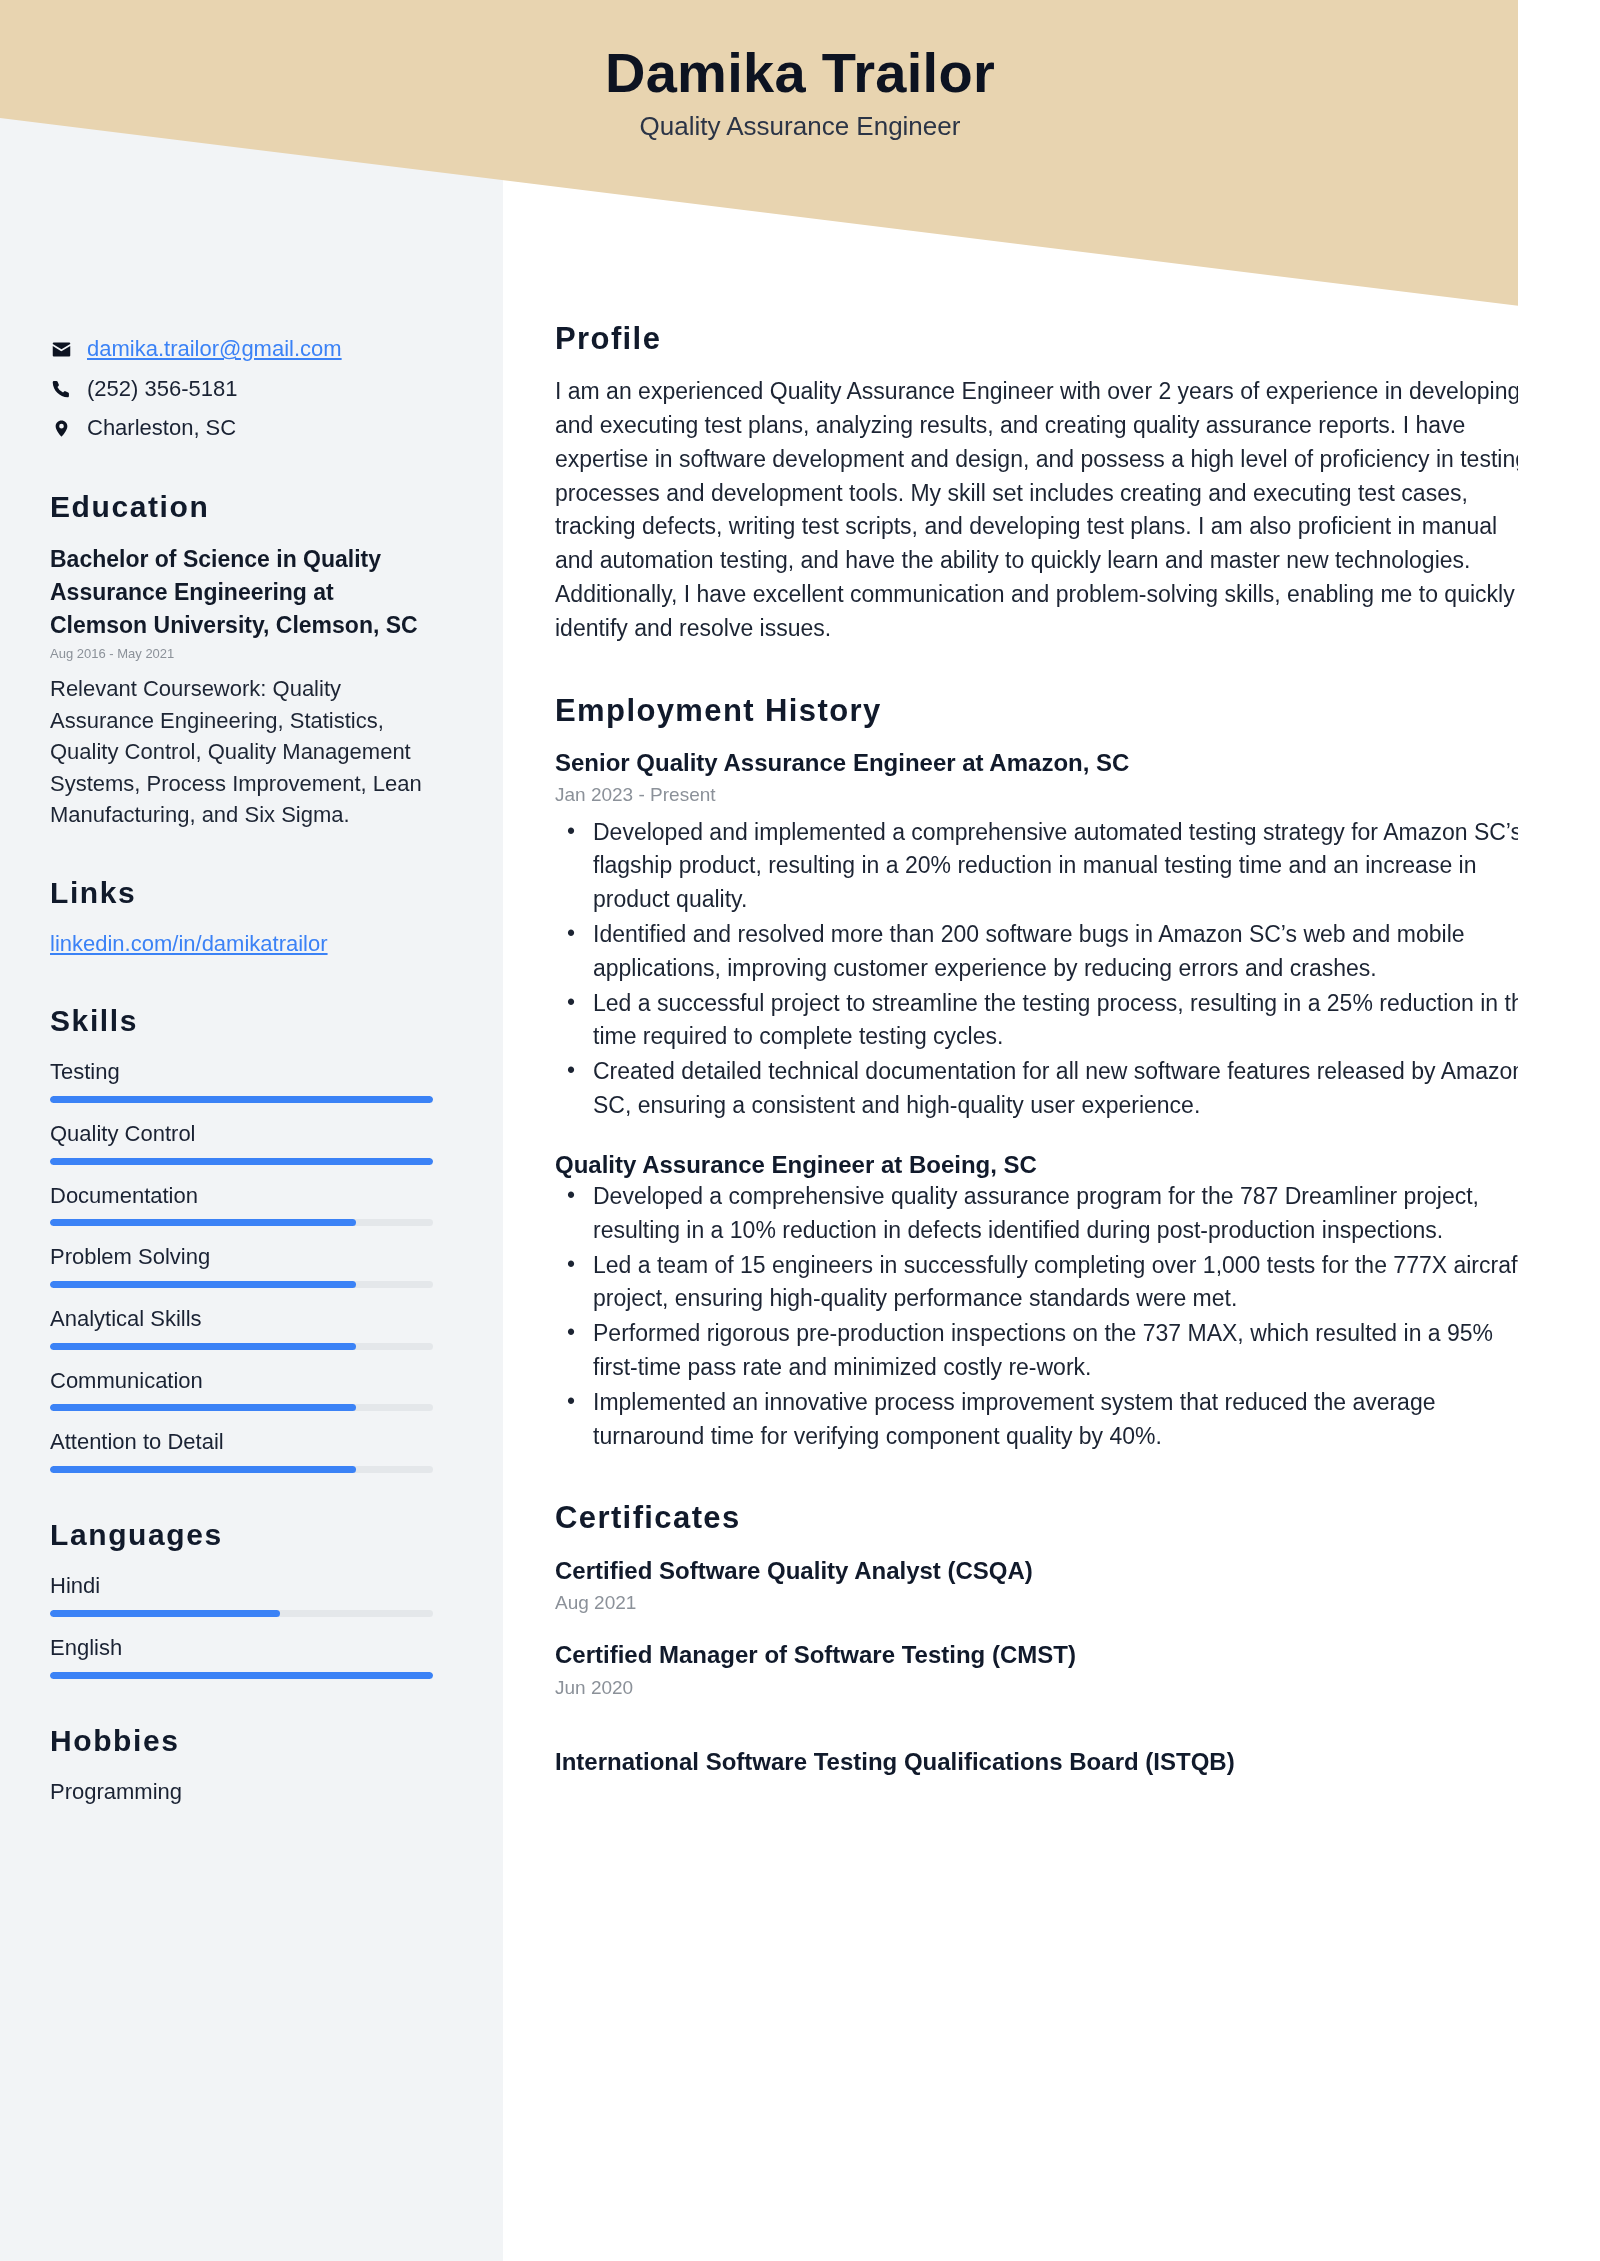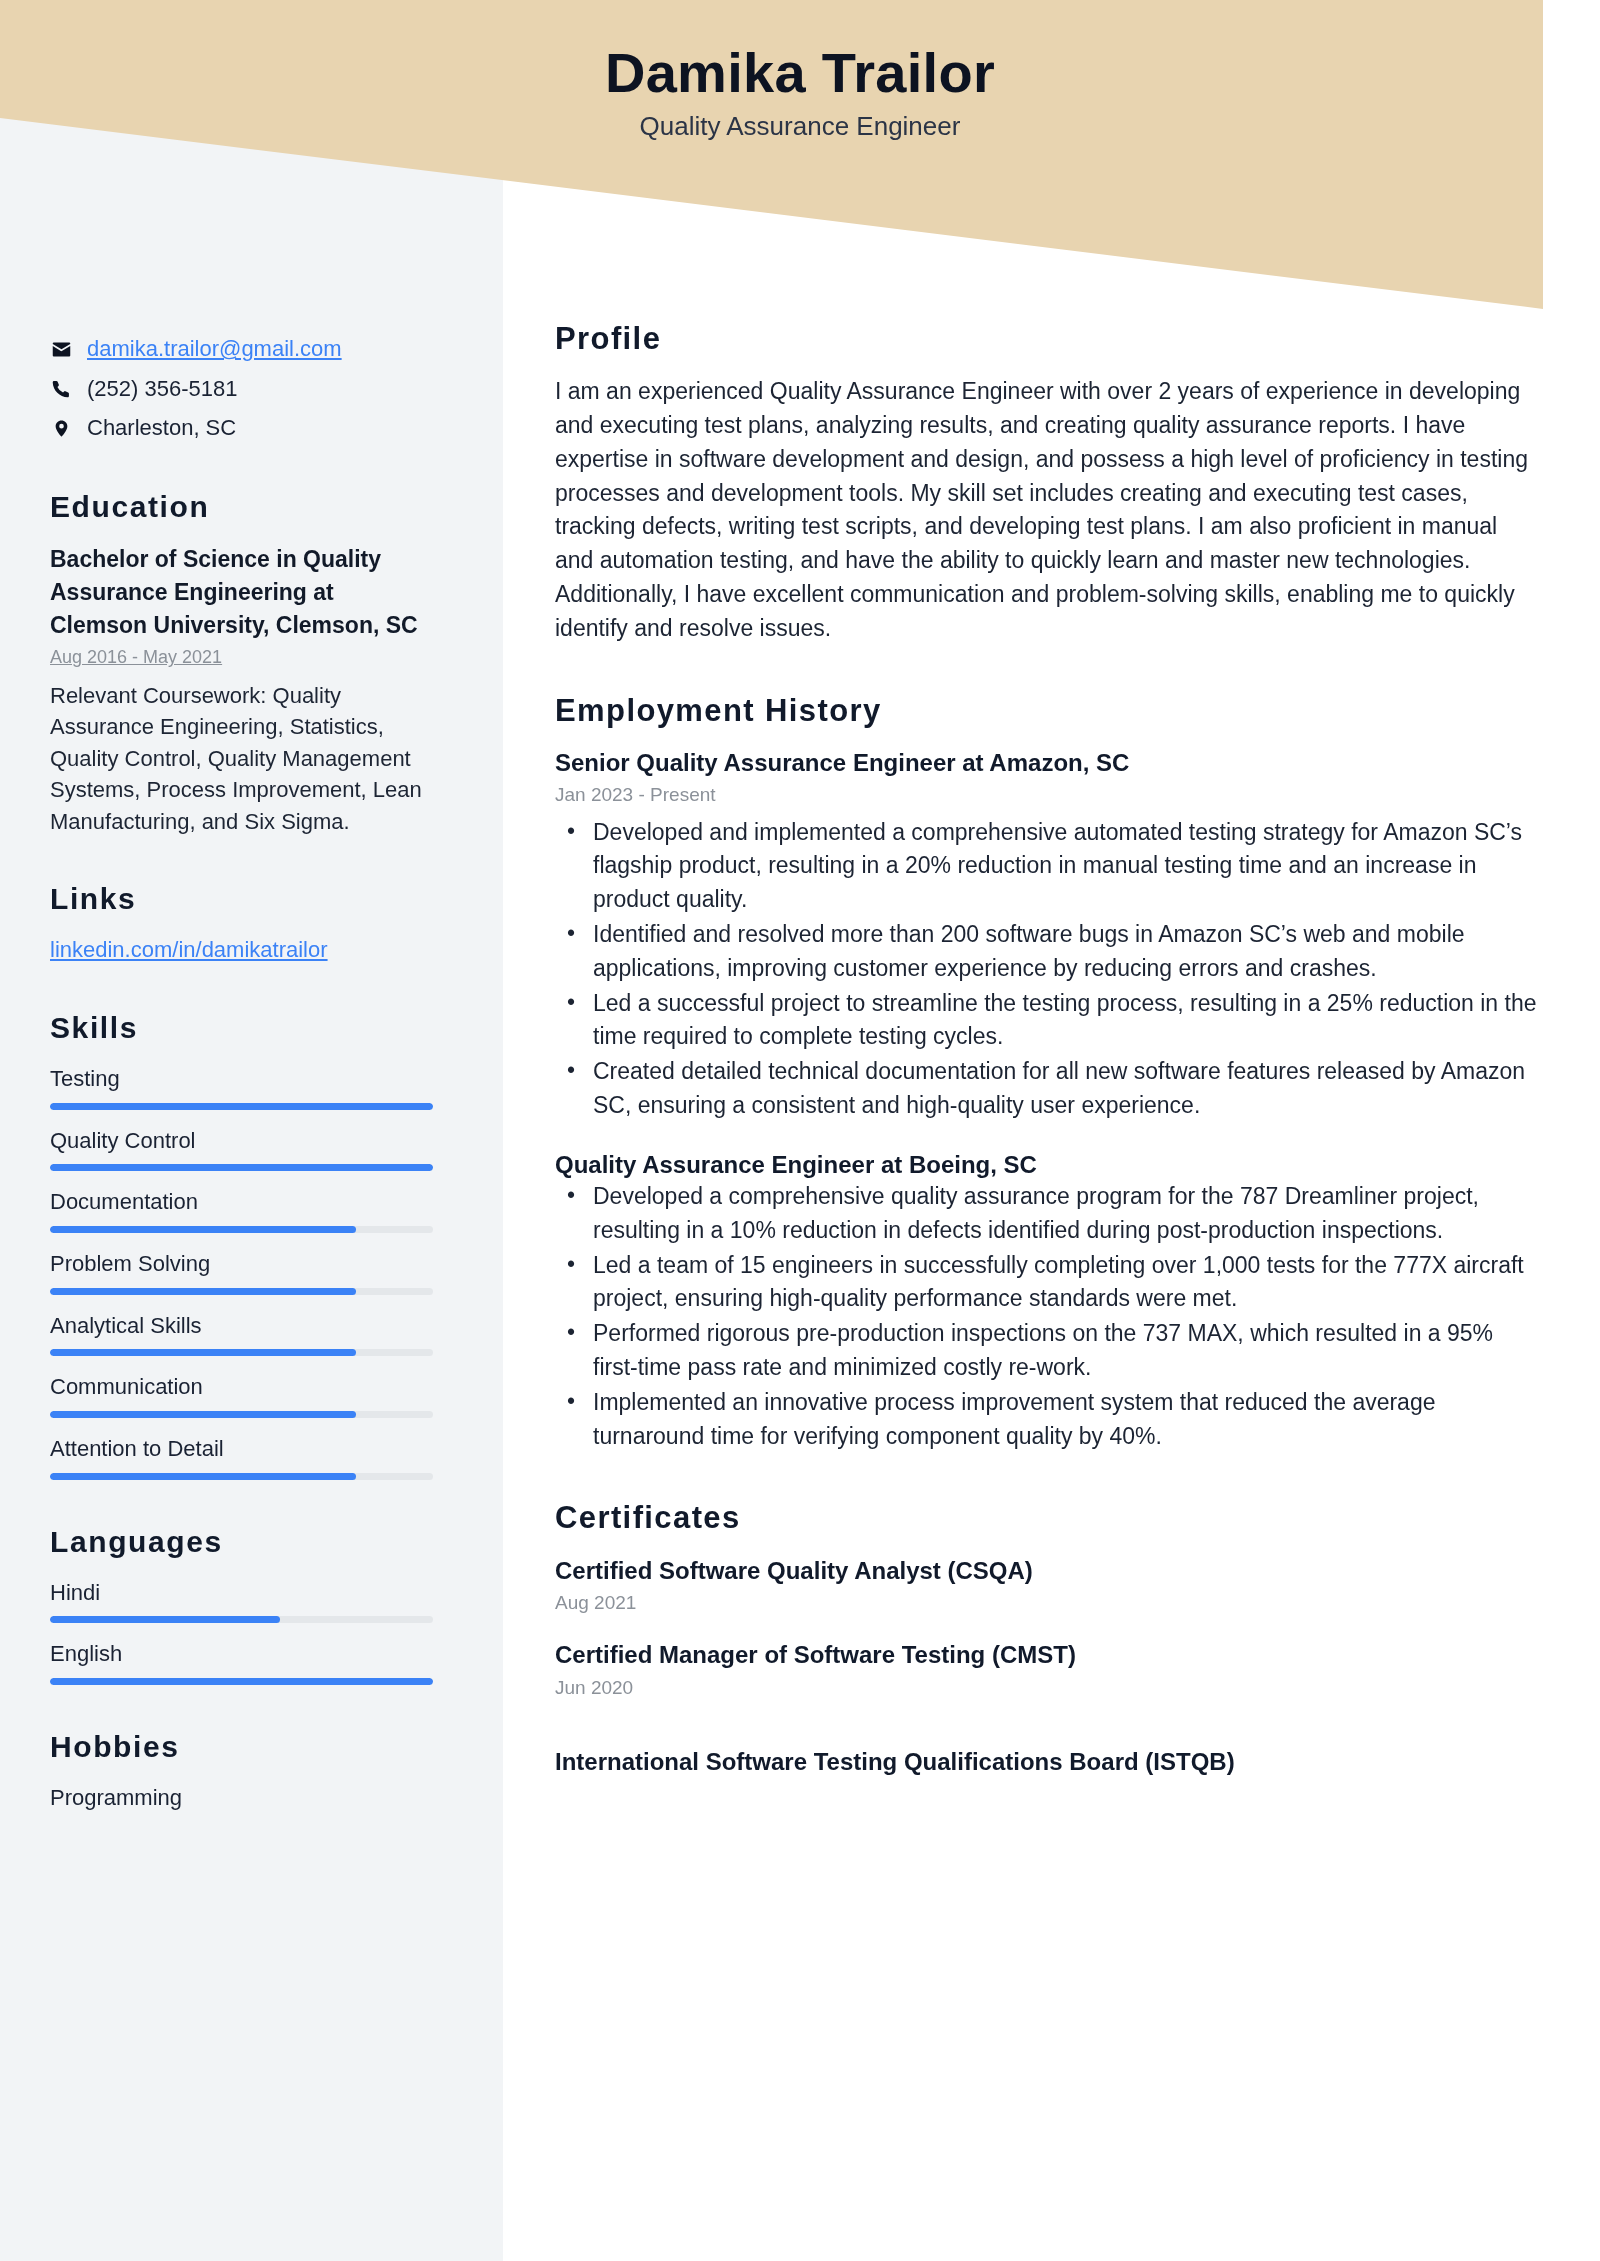--- a/index.html
+++ b/index.html
@@ -13,21 +13,20 @@
     color: #1a2233;
     -webkit-font-smoothing: antialiased;
   }
 
   .page {
     position: relative;
     width: 1518px;
     height: 2261px;
     overflow: hidden;
     background: #ffffff;
-    padding-left: 25px;
   }
 
   
   .sidebar-bg {
     position: absolute;
     left: 0;
     top: 0;
     width: 503px;
     height: 2261px;
     background: #f2f4f6;
@@ -134,25 +133,24 @@
   .side-block { margin-bottom: 44px; }
 
   .edu-title {
     font-size: 23px;
     font-weight: 700;
     line-height: 1.43;
     color: #121a29;
     margin: 0;
   }
   .edu-date {
-    font-size: 18px;
+    font-size: 13px;
     color: #8b9199;
     margin: 5px 0 10px 0;
     line-height: 1.3;
-    text-decoration: underline;
   }
   .edu-desc {
     font-size: 22px;
     line-height: 1.43;
     color: #1d2534;
     margin: 0;
   }
 
   .link-line {
     font-size: 22px;

